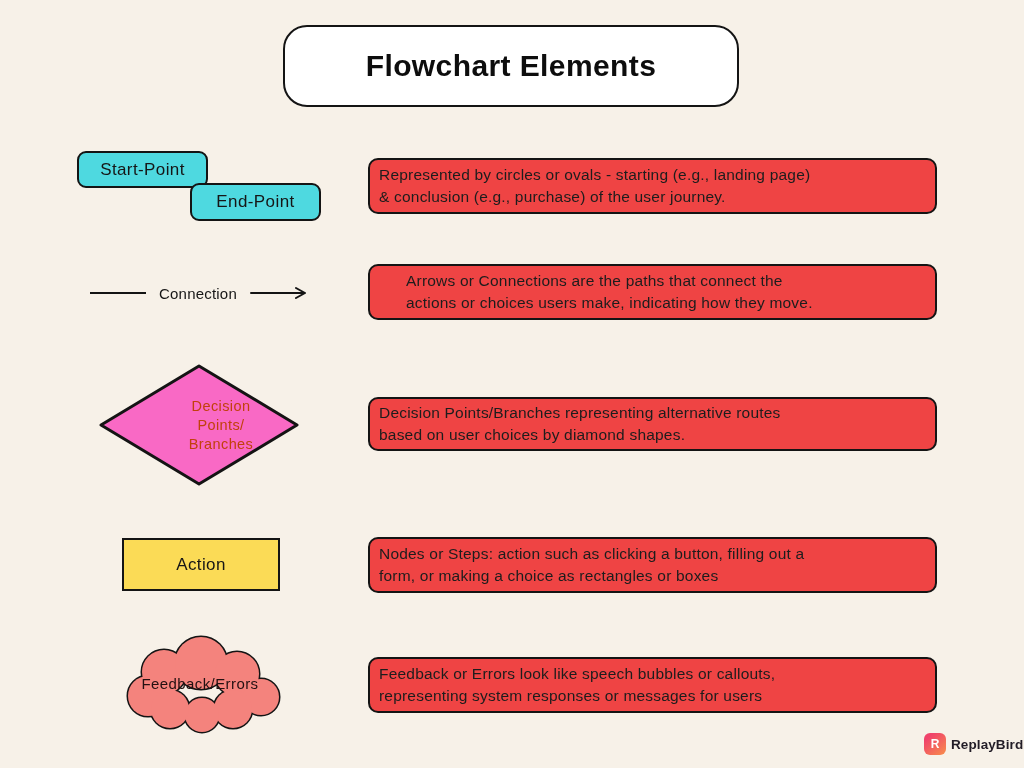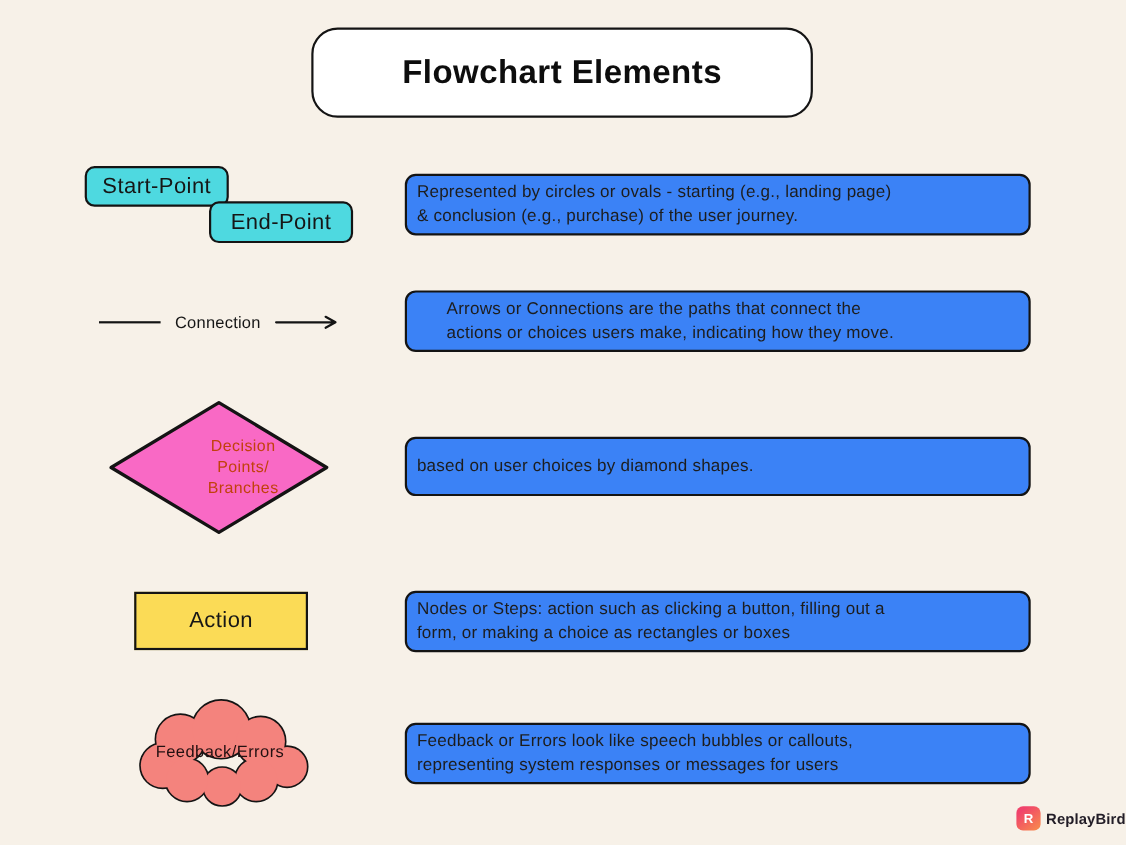--- a/index.html
+++ b/index.html
@@ -13,34 +13,34 @@
 
   .title-box{
     position:absolute;left:283px;top:25px;width:456px;height:82px;
     background:#ffffff;border:2.5px solid var(--ink);border-radius:24px;
     display:flex;align-items:center;justify-content:center;
   }
   .title-box h1{font-size:30px;font-weight:800;letter-spacing:.4px;color:#0d0d0d;}
 
   .desc-box{
     position:absolute;left:368px;width:569px;height:56px;
-    background:#3b82f6;border:2px solid var(--ink);border-radius:10px;
+    background:#ef4444;border:2px solid var(--ink);border-radius:10px;
     display:flex;flex-direction:column;justify-content:center;
     padding:4px 9px;
   }
   .desc-box .line{font-size:15.5px;line-height:22.5px;letter-spacing:.2px;color:#1d1d1d;white-space:nowrap;}
   #desc-1{top:158px;} #desc-2{top:264px;padding-left:36px;} #desc-3{top:397px;height:54px;}
   #desc-4{top:537px;} #desc-5{top:657px;}
 
   .pill{
     position:absolute;height:37px;background:var(--cyan);
     border:2px solid var(--ink);border-radius:9px;
     display:flex;align-items:center;justify-content:center;
   }
-  .shape-label{font-size:20px;font-weight:500;letter-spacing:.4px;color:#161616;}
+  .shape-label{font-size:17px;font-weight:500;letter-spacing:.4px;color:#161616;}
   #start-point{left:77px;top:151px;width:131px;z-index:1;}
   #end-point{left:190px;top:183px;width:131px;height:38px;z-index:2;}
 
   .connection-group{
     position:absolute;left:90px;top:282px;width:222px;height:22px;
     display:flex;align-items:center;justify-content:space-between;
   }
   .conn-line{width:56px;height:2px;background:var(--ink);}
   .conn-label{font-size:15px;font-weight:400;letter-spacing:.2px;color:#161616;}
 
@@ -111,20 +111,21 @@
     <svg width="206" height="128" viewBox="0 0 206 128">
       <polygon points="103,5 201,64 103,123 5,64" fill="var(--pink)" stroke="var(--ink)" stroke-width="3" stroke-linejoin="round"></polygon>
     </svg>
     <div class="diamond-label">
       <span class="ln">Decision</span>
       <span class="ln">Points/</span>
       <span class="ln">Branches</span>
     </div>
   </div>
   <div class="desc-box" id="desc-3">
+    <div class="line">Decision Points/Branches representing alternative routes</div>
     <div class="line">based on user choices by diamond shapes.</div>
   </div>
 
   <div class="action-rect">
     <span class="shape-label">Action</span>
   </div>
   <div class="desc-box" id="desc-4">
     <div class="line">Nodes or Steps: action such as clicking a button, filling out a</div>
     <div class="line">form, or making a choice as rectangles or boxes</div>
   </div>

